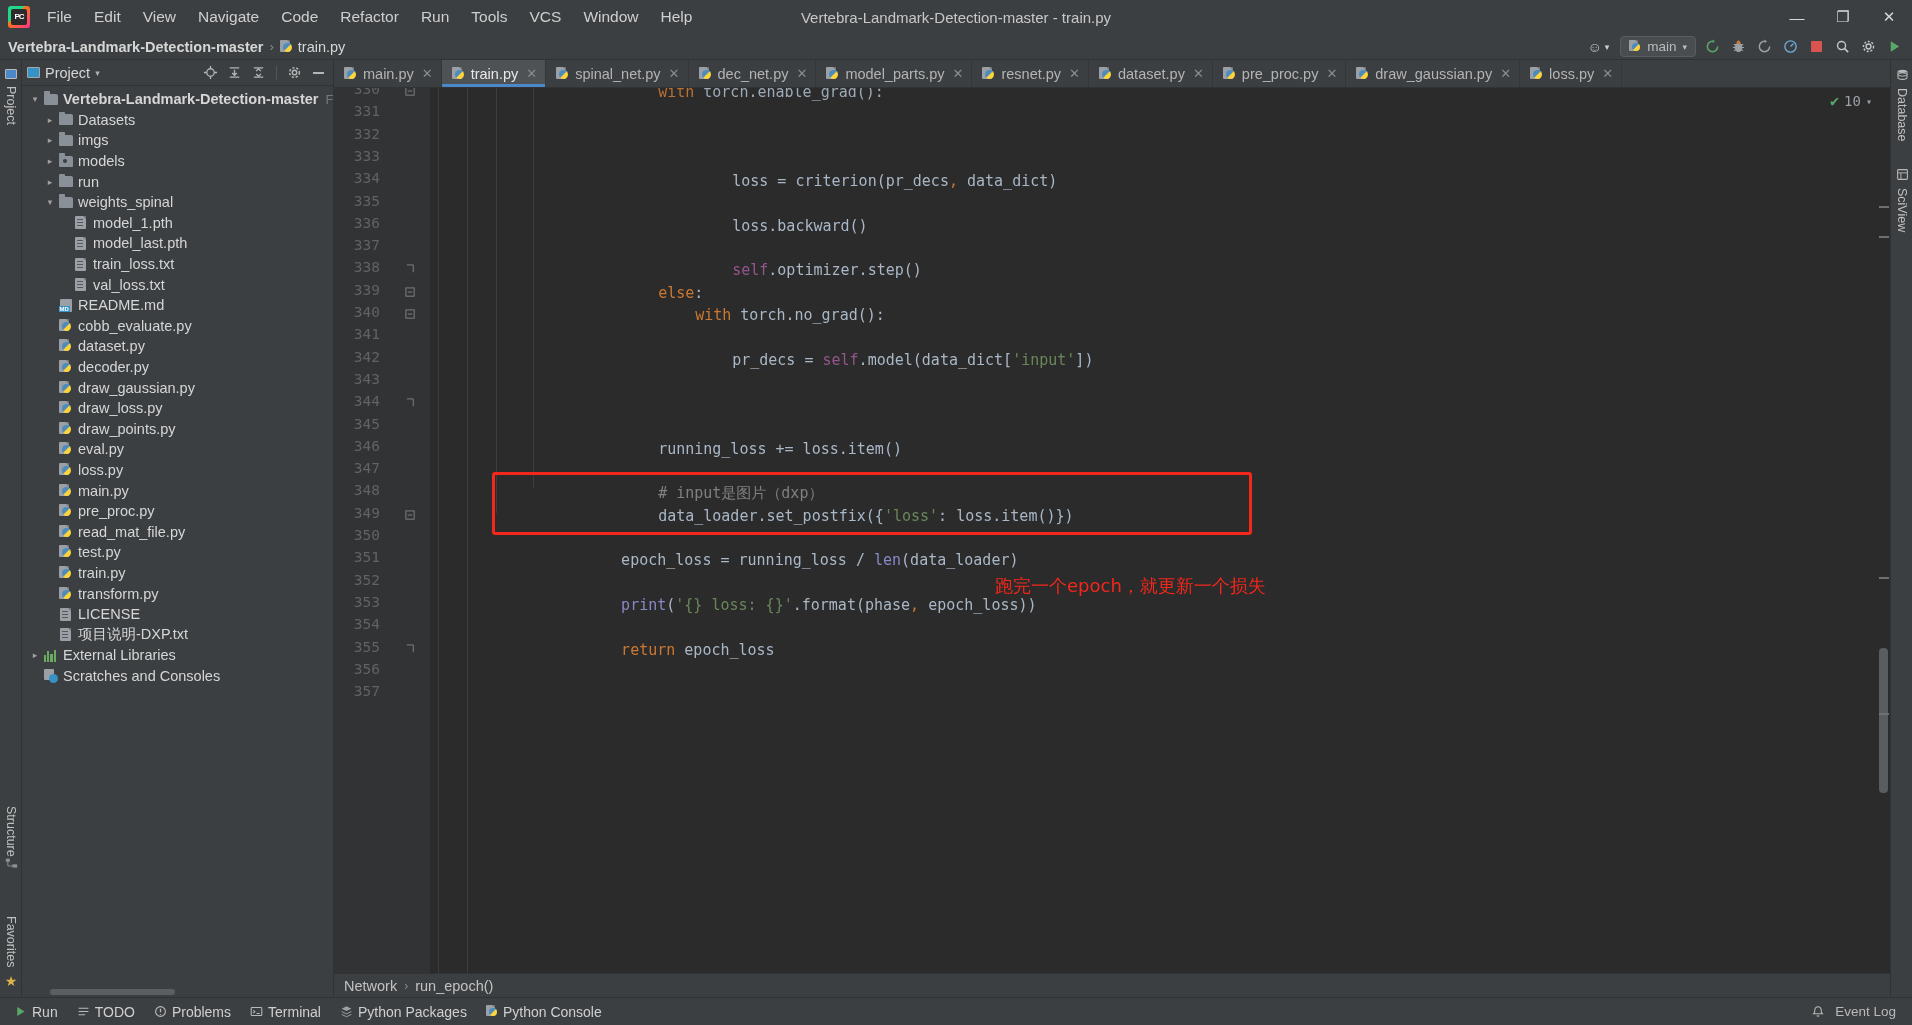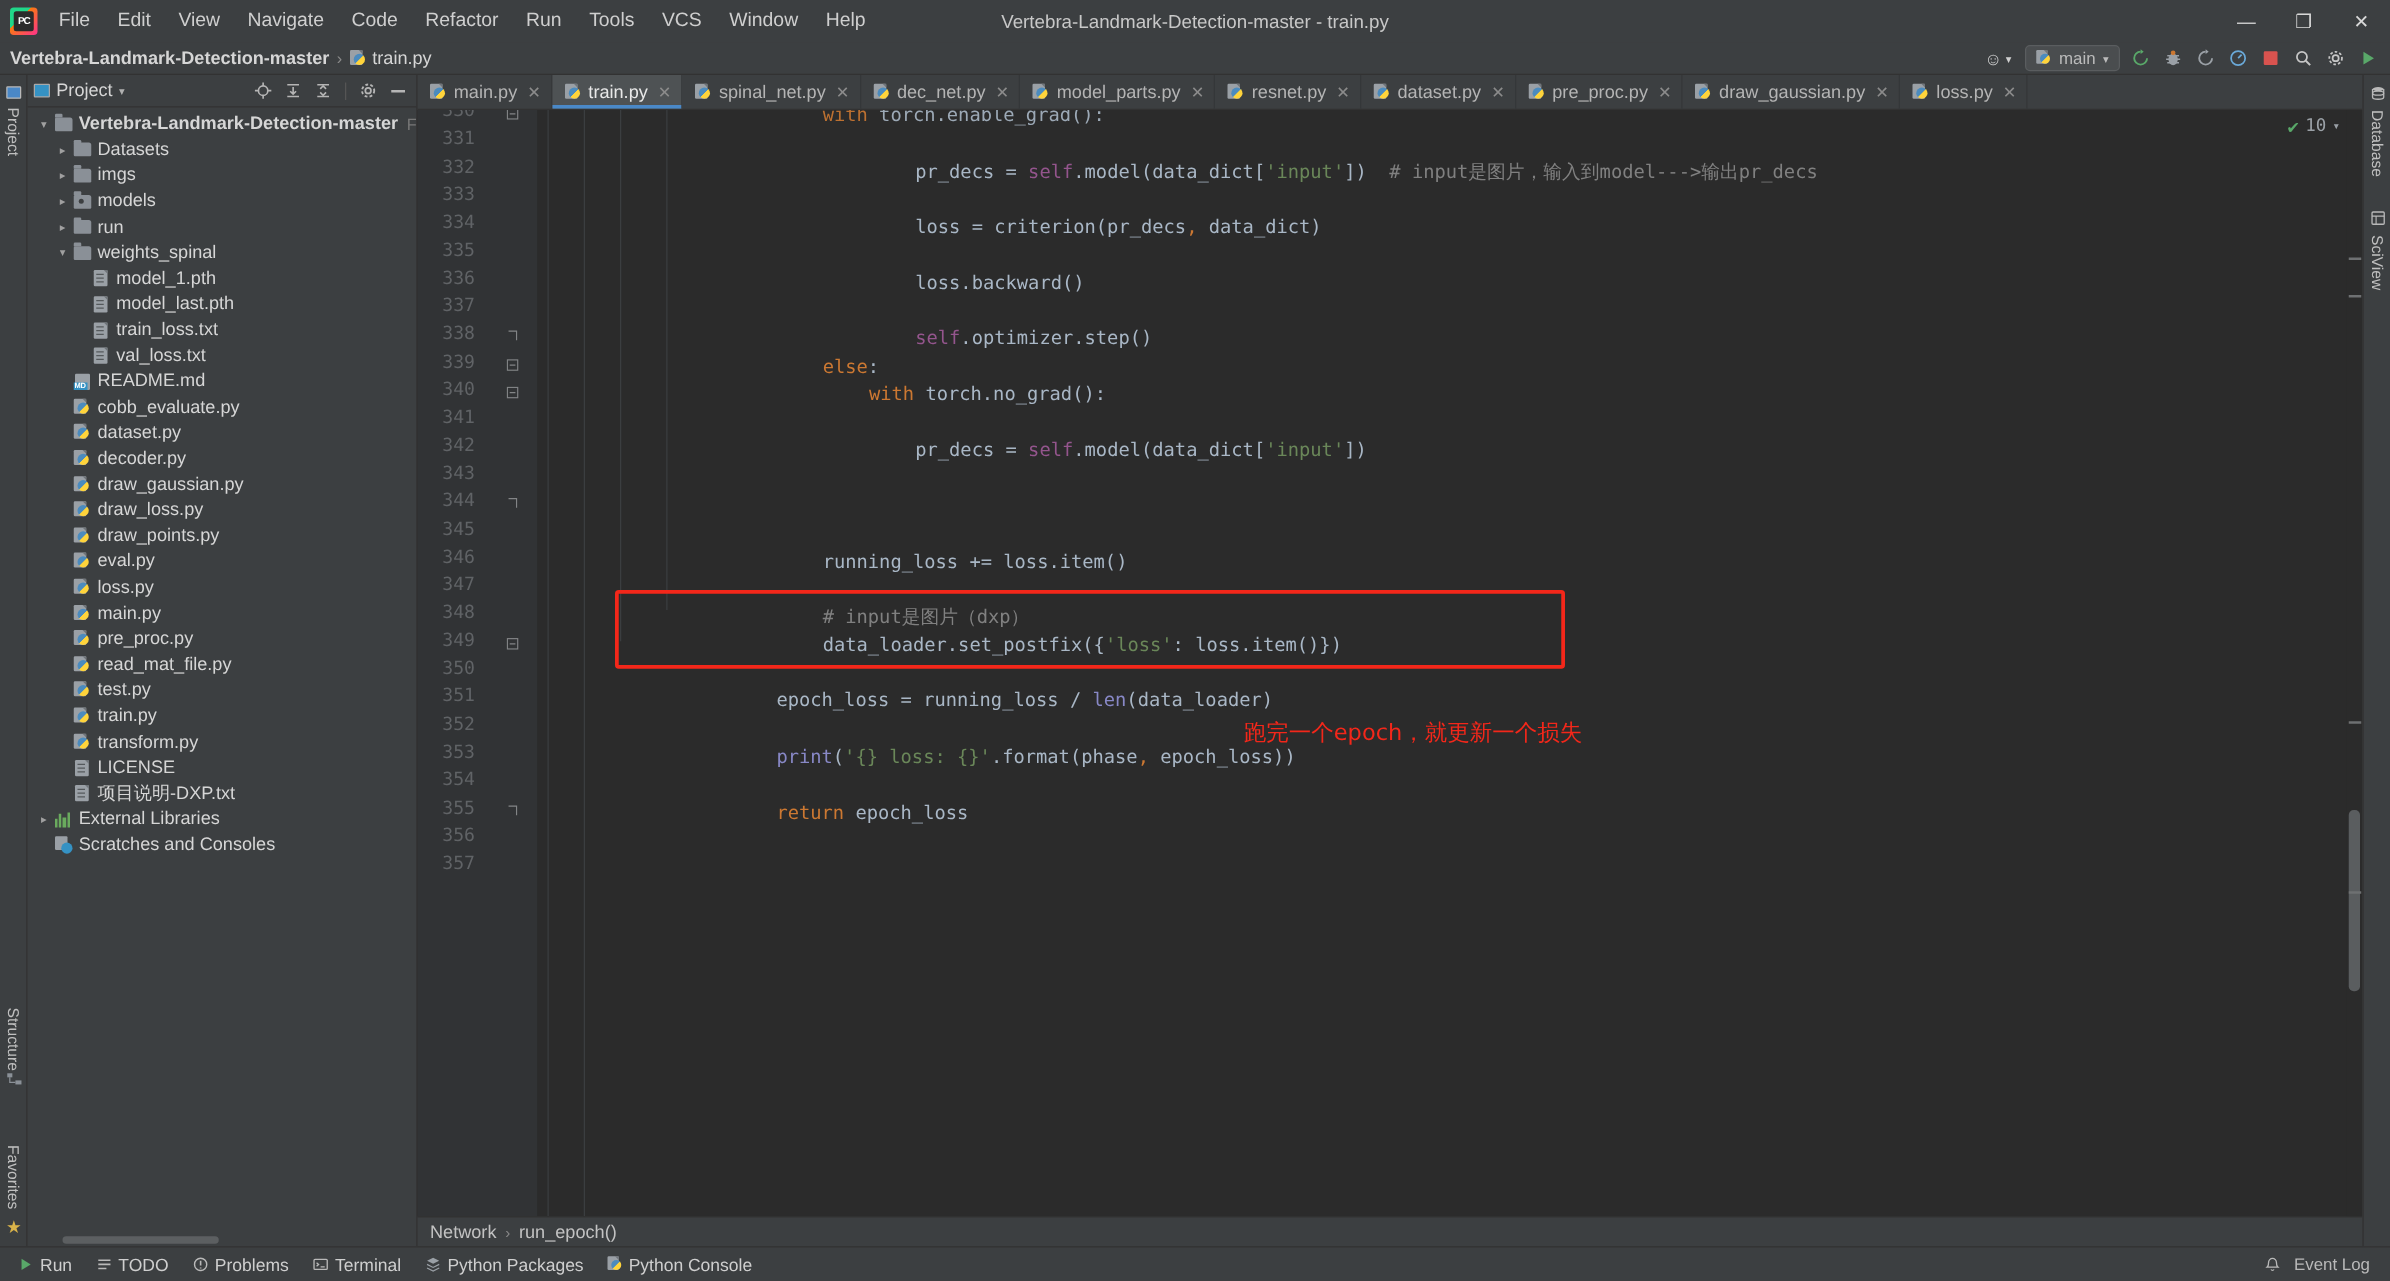--- a/index.html
+++ b/index.html
@@ -700,21 +700,20 @@
           <div class="strip-mark" style="top:148px;"></div>
           <div class="strip-mark" style="top:489px;"></div>
           <div class="strip-mark" style="top:625px;"></div>
         </div>
         <div id="inspect">
           <span id="ok-check">✔</span>
           <span>10</span>
           <span style="font-size:10px;">▾</span>
         </div>
       <div class="cl" style="top: -7px; left: 228.138px; opacity: 0.9;"><span class="kw">with </span><span class="txt">torch</span><span class="txt">.enable_grad():</span></div>
-          <div class="cl" style="top: 37.6px; left: 302.184px;"><span class="txt">pr_decs = </span><span class="sf">self</span><span class="txt">.model(data_dict[</span><span class="str">'input'</span><span class="txt">])  </span><span class="cm"># input是图片，输入到model---&gt;输出pr_decs</span></div>
           <div class="cl" style="top: 82.2px; left: 302.184px;"><span class="txt">loss = criterion(pr_decs</span><span class="comma">,</span><span class="txt"> data_dict)</span></div>
           <div class="cl" style="top: 126.8px; left: 302.184px;"><span class="txt">loss.backward()</span></div>
           <div class="cl" style="top: 171.4px; left: 302.184px;"><span class="sf">self</span><span class="txt">.optimizer.step()</span></div>
           <div class="cl" style="top: 193.7px; left: 228.138px;"><span class="kw">else</span><span class="txt">:</span></div>
           <div class="cl" style="top: 216px; left: 265.161px;"><span class="kw">with </span><span class="txt">torch.no_grad():</span></div>
           <div class="cl" style="top: 260.6px; left: 302.184px;"><span class="txt">pr_decs = </span><span class="sf">self</span><span class="txt">.model(data_dict[</span><span class="str">'input'</span><span class="txt">])</span></div>
           <div class="cl" style="top: 349.8px; left: 228.138px;"><span class="txt">running_loss += loss.item()</span></div>
           <div class="cl" style="top: 394.4px; left: 228.138px;"><span class="cm"># input是图片（dxp）</span></div>
           <div class="cl" style="top: 416.7px; left: 228.138px;"><span class="txt">data_loader.set_postfix({</span><span class="str">'loss'</span><span class="txt">: loss.item()})</span></div>
           <div class="cl" style="top: 461.3px; left: 191.115px;"><span class="txt">epoch_loss = running_loss / </span><span class="bi">len</span><span class="txt">(data_loader)</span></div>

